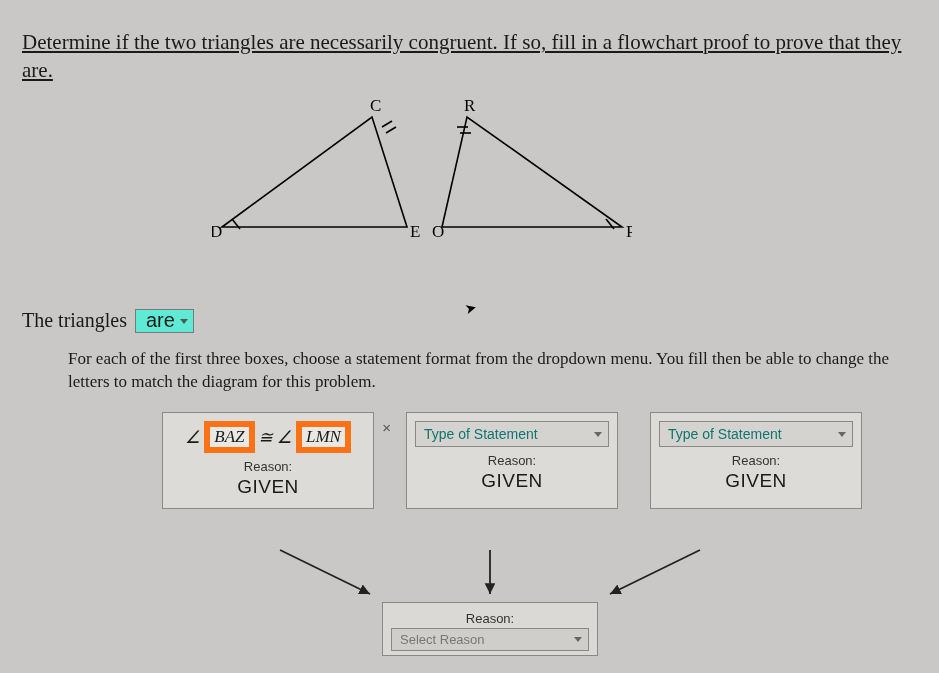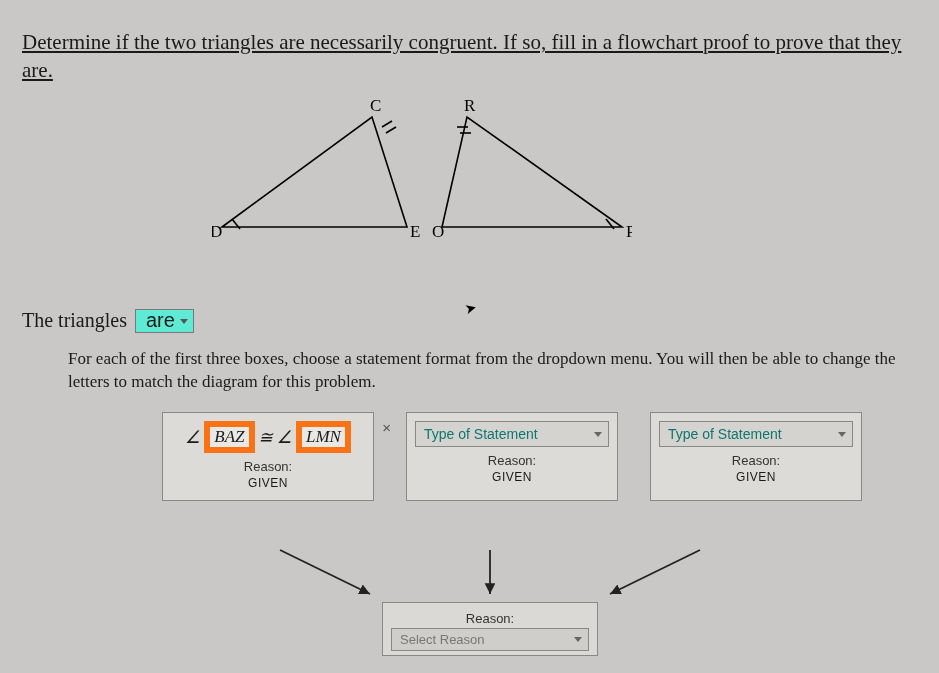--- a/index.html
+++ b/index.html
@@ -105,21 +105,21 @@
   .type-dd::after {
     content: "";
     position: absolute;
     right: 6px;
     top: 10px;
     border-left: 4px solid transparent;
     border-right: 4px solid transparent;
     border-top: 5px solid #666;
   }
   .rlabel { font-size: 13px; color: #333; margin-bottom: 2px; }
-  .given  { font-size: 12px; font-weight: 400; letter-spacing: .5px; }
+  .given  { font-size: 19px; font-weight: 400; letter-spacing: .5px; }
   .close-x {
     position: absolute;
     right: -18px;
     top: 6px;
     font-size: 15px;
     color: #555;
     font-family: Arial, sans-serif;
   }
   .arrows {
     position: absolute;
@@ -206,21 +206,21 @@
   </svg>
 </div>
 
 <span class="cursor">➤</span>
 
 <div class="sentence">
   <span>The triangles</span>
   <span class="dd">are</span>
 </div>
 
-<div class="instr">For each of the first three boxes, choose a statement format from the dropdown menu. You will then be able to change the letters to match the diagram for this problem.</div>
+<div class="instr">For each of the first three boxes, choose a statement format from the dropdown menu. You fill then be able to change the letters to match the diagram for this problem.</div>
 
 <div class="flow">
 
   <div class="box">
     <span class="close-x">×</span>
     <div class="stmt-row">
       <span>∠</span>
       <span class="fill">BAZ</span>
       <span>≅</span>
       <span>∠</span>

